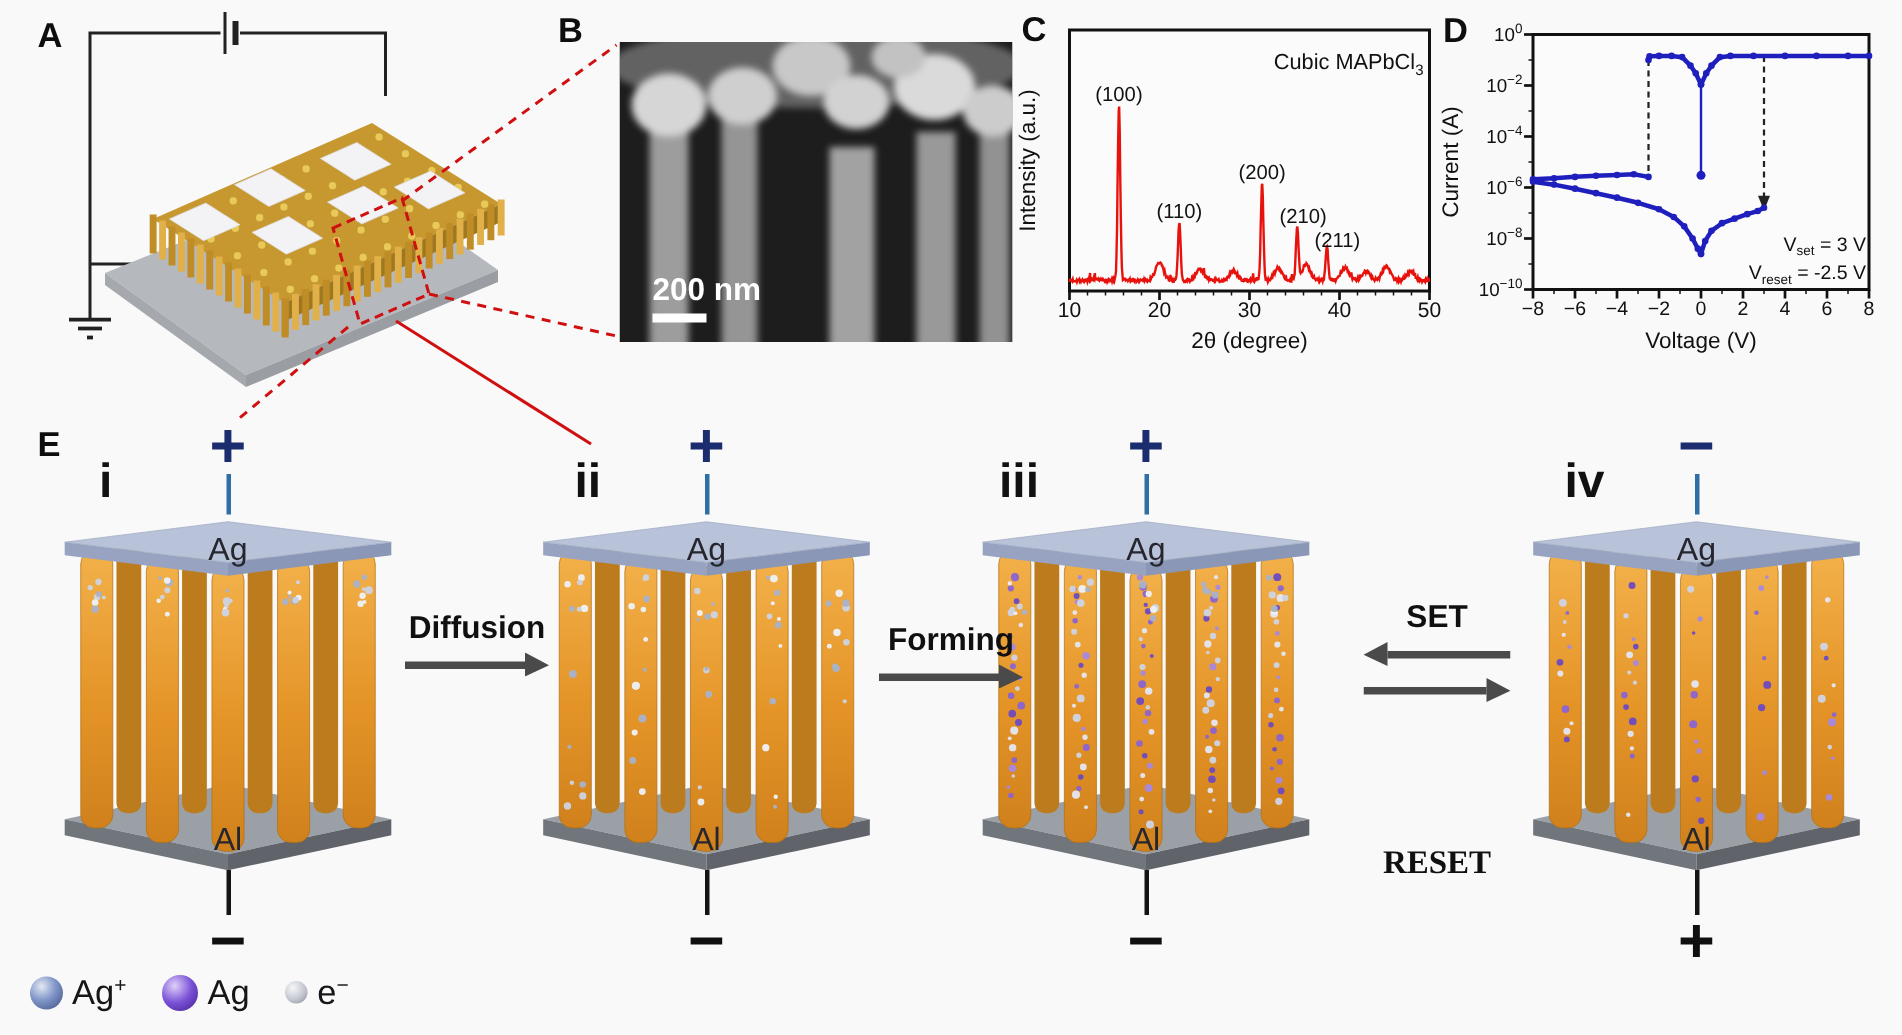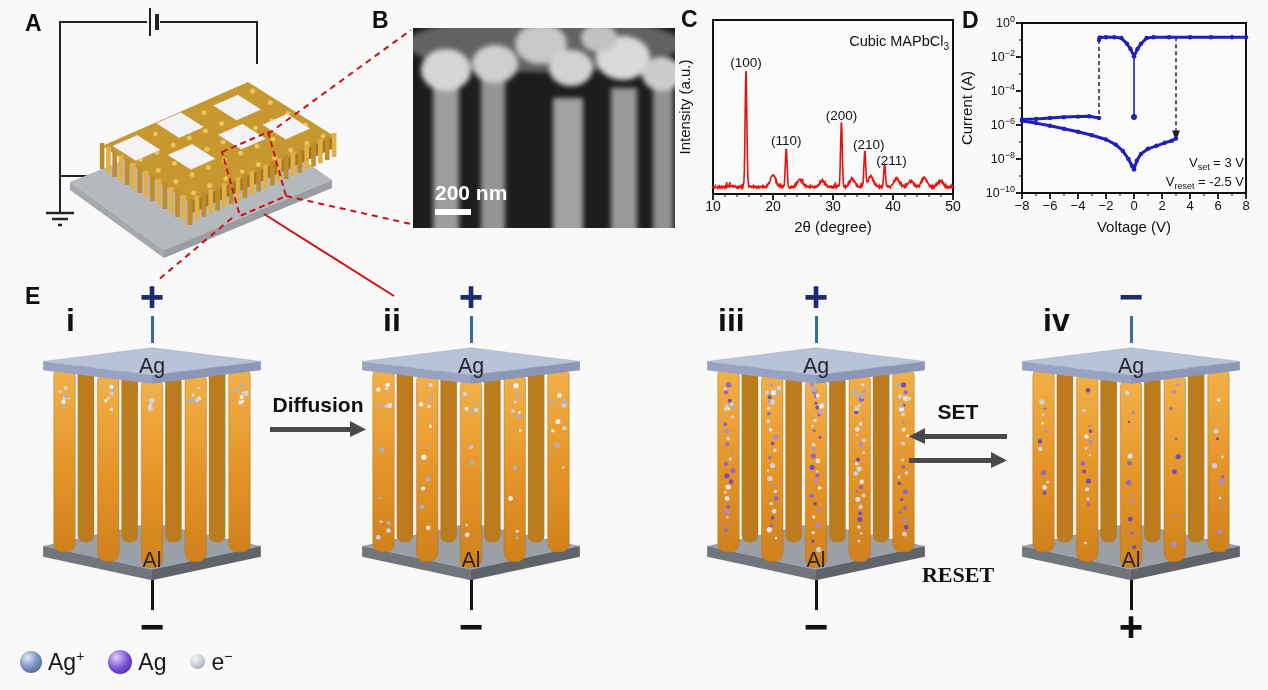--- a/index.html
+++ b/index.html
@@ -494,21 +494,21 @@
           <polygon points="115,34 227,20 227,29 115,43" fill="#8b97b6"></polygon>
           <polygon points="115,6 227,20 115,34 3,20" fill="#b8c2d8" stroke="#9fa9c2" stroke-width="0.5"></polygon>
         </g>
       <text class="electrode-label" x="115" y="32" text-anchor="middle">Ag</text>
       <text class="electrode-label" x="115" y="231" text-anchor="middle">Al</text>
     </svg>
     <div class="term-bot"></div>
     <span class="sign-bot">−</span>
   </div>
 
-  <div class="struct" style="left:704px;top:276px">
+  <div class="struct" style="left:652px;top:276px">
     <span class="numeral" style="left:14px">iii</span>
     <span class="sign-top">+</span>
     <div class="term-top"></div>
     <svg class="device-svg" width="224" height="243" viewBox="0 0 230 250">
       <g>
           <defs>
             <linearGradient id="pg37" x1="0" y1="0" x2="0" y2="1">
               <stop offset="0%" stop-color="#f3b14a"></stop>
               <stop offset="55%" stop-color="#e49427"></stop>
               <stop offset="100%" stop-color="#d0811c"></stop>
@@ -770,22 +770,29 @@
           <polygon points="115,34 227,20 227,29 115,43" fill="#8b97b6"></polygon>
           <polygon points="115,6 227,20 115,34 3,20" fill="#b8c2d8" stroke="#9fa9c2" stroke-width="0.5"></polygon>
         </g>
       <text class="electrode-label" x="115" y="32" text-anchor="middle">Ag</text>
       <text class="electrode-label" x="115" y="231" text-anchor="middle">Al</text>
     </svg>
     <div class="term-bot"></div>
     <span class="sign-bot">+</span>
   </div>
 
-  <div class="proc" style="left:262px;top:393px;width:112px">
+  <div class="proc" style="left:262px;top:407px;width:112px">
     <span>Diffusion</span>
+    <svg width="96" height="16">
+      <rect x="0" y="6" width="80" height="5" fill="#4a4a4a"></rect>
+        <polygon points="80,0 96,8.5 80,16" fill="#4a4a4a"></polygon>
+    </svg>
+  </div>
+  <div class="proc" style="left:578px;top:415px;width:112px">
+    <span>Forming</span>
     <svg width="96" height="16">
       <rect x="0" y="6" width="80" height="5" fill="#4a4a4a"></rect>
         <polygon points="80,0 96,8.5 80,16" fill="#4a4a4a"></polygon>
     </svg>
   </div>
   <div class="proc" style="left:908px;top:400px;width:100px">
     <span>SET</span>
     <svg width="98" height="16">
       <rect x="16" y="6" width="82" height="5" fill="#4a4a4a"></rect>
         <polygon points="16,0 0,8.5 16,16" fill="#4a4a4a"></polygon>

